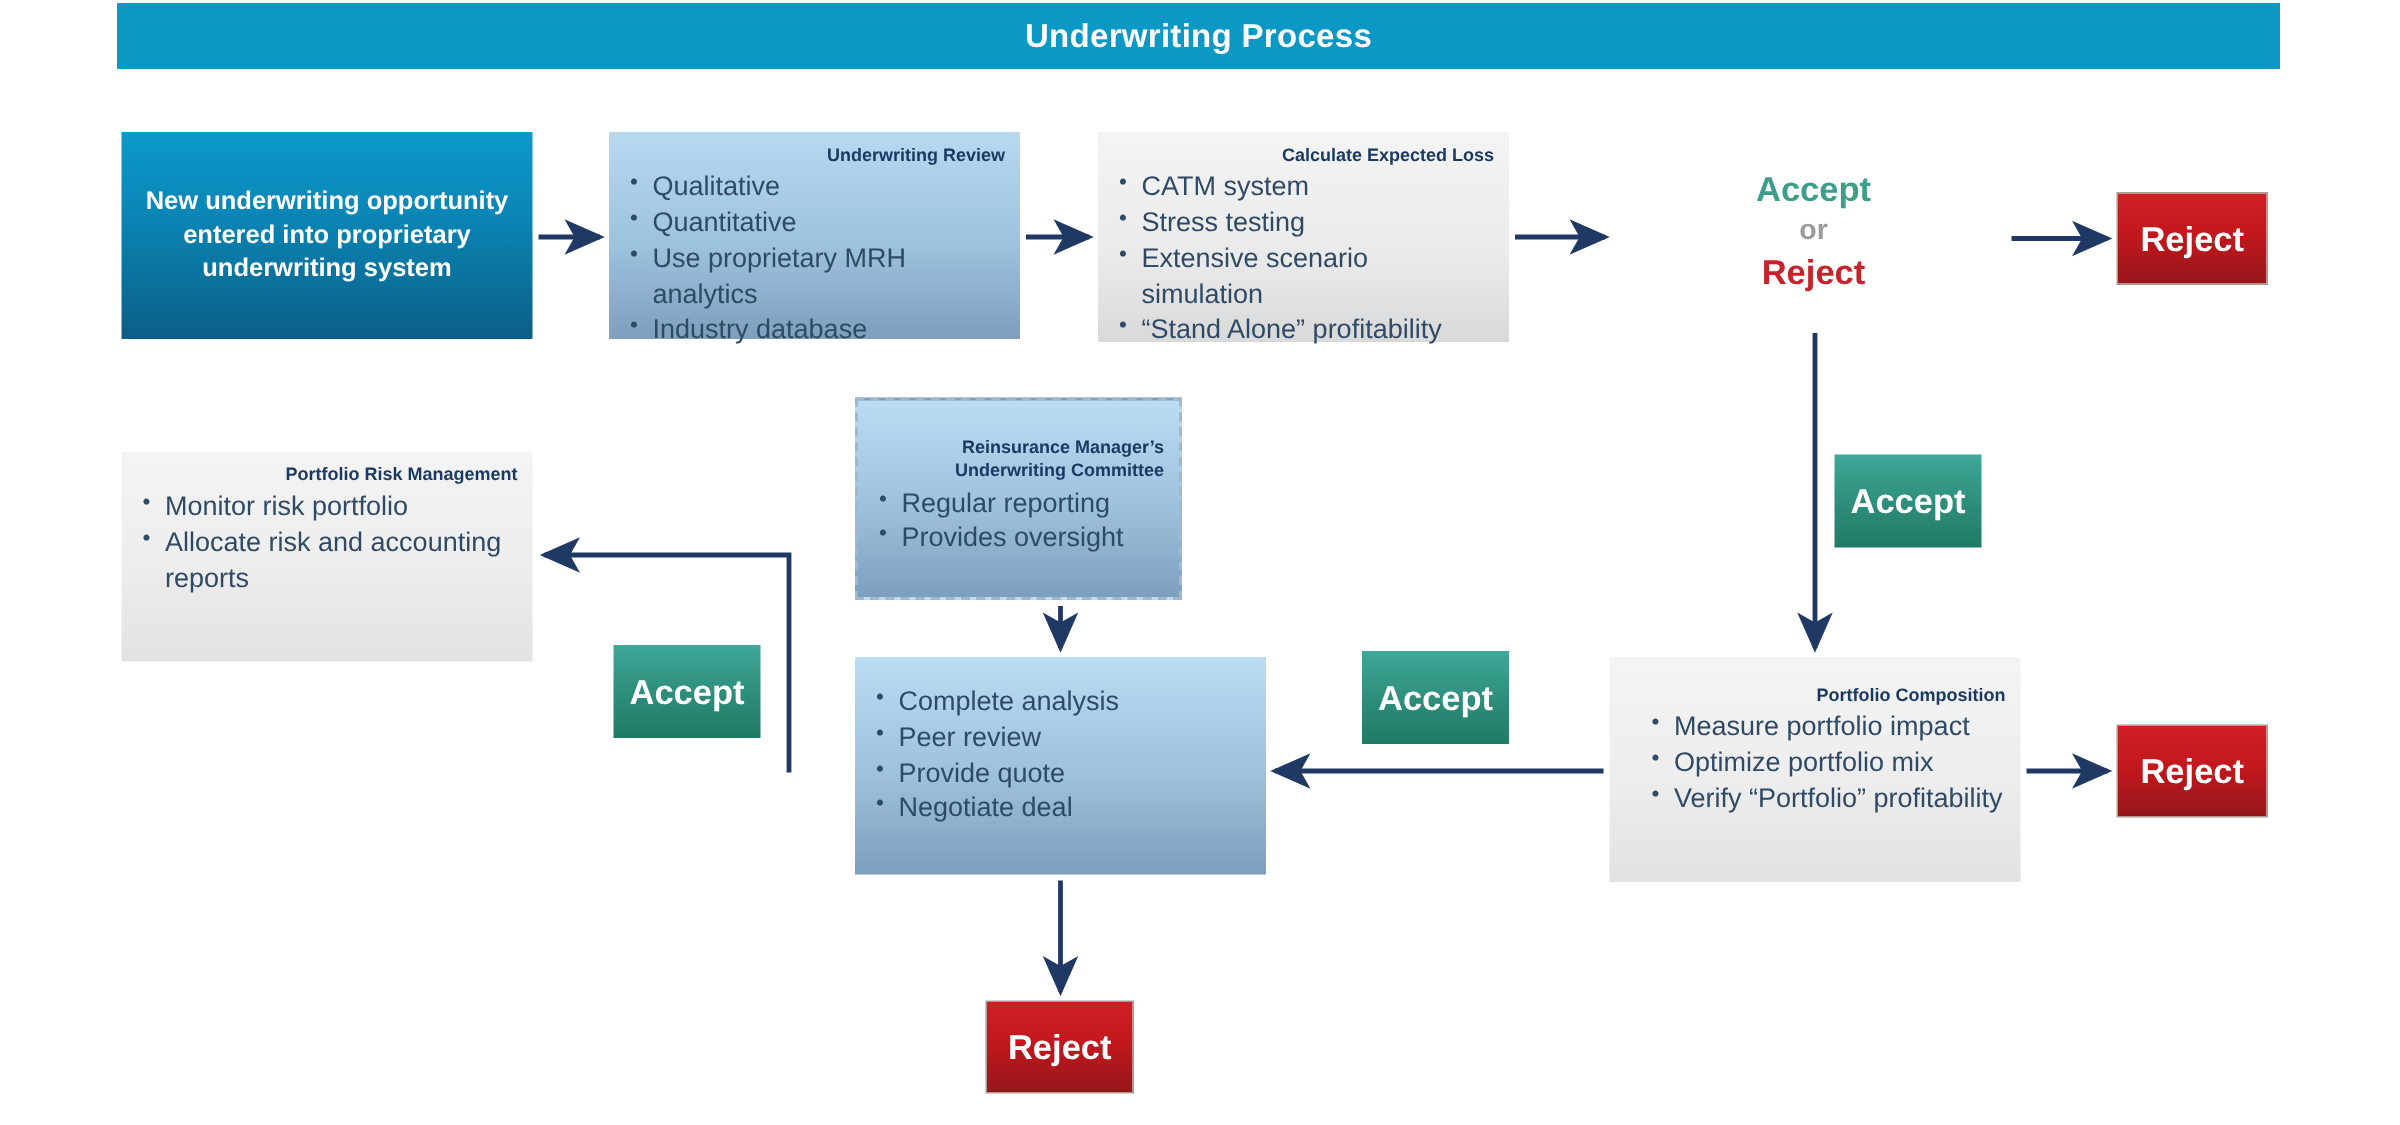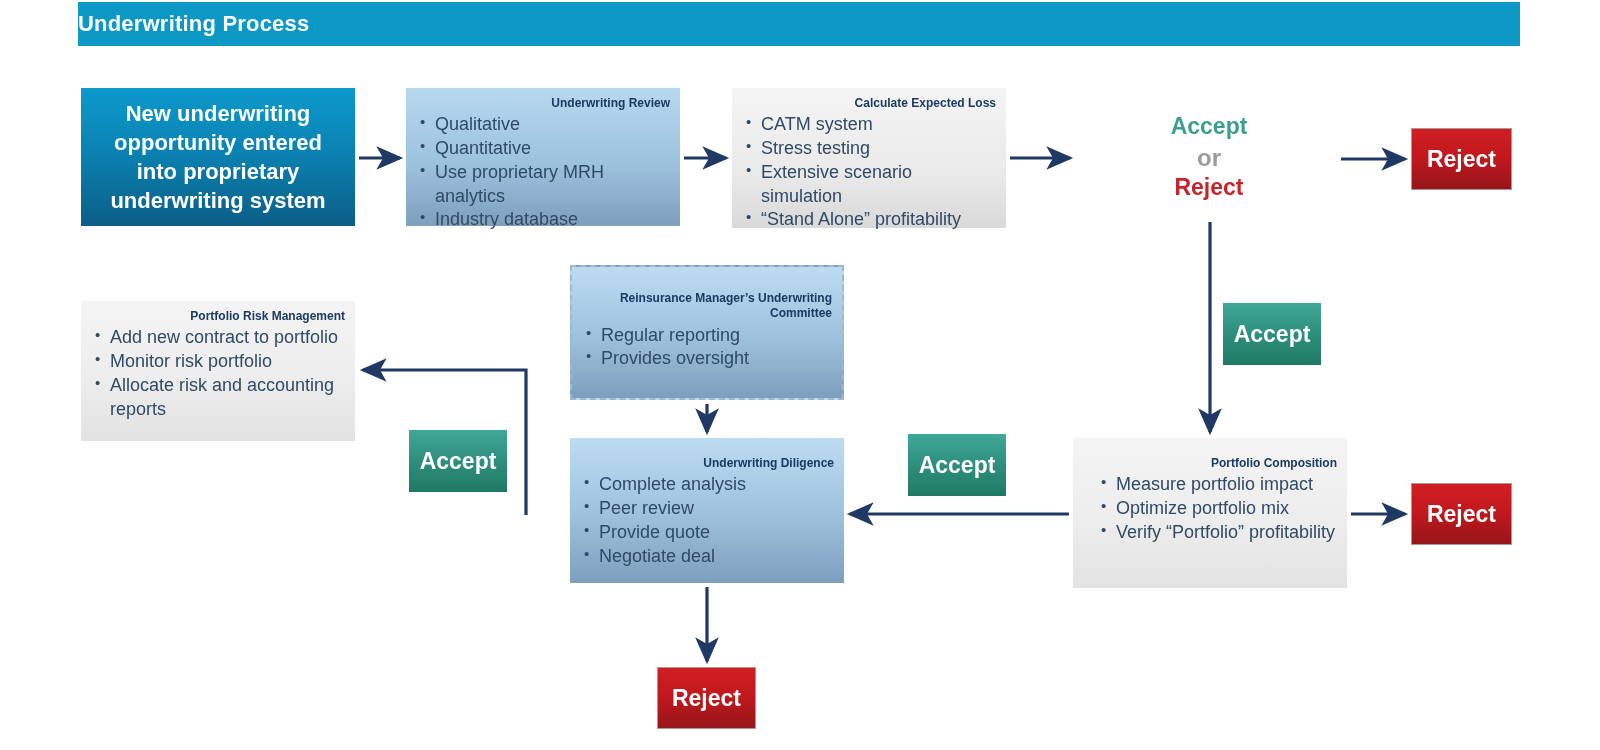--- a/index.html
+++ b/index.html
@@ -21,21 +21,21 @@
   
   #title-bar {
     position: absolute;
     left: 78px;
     top: 2px;
     width: 1442px;
     height: 44px;
     background: #0b98c4;
     display: flex;
     align-items: center;
-    justify-content: flex-start;
+    justify-content: center;
   }
   #title-bar .title-text {
     color: #ffffff;
     font-size: 22px;
     font-weight: bold;
     letter-spacing: 0.2px;
   }
 
   
   .box {
@@ -80,21 +80,21 @@
     height: 138px;
     background: linear-gradient(to bottom, #0c99cb 0%, #0a86b6 40%, #0b5e86 100%);
     display: flex;
     align-items: center;
     justify-content: center;
     padding: 6px 12px;
   }
   #box-start .start-text {
     color: #ffffff;
     font-weight: bold;
-    font-size: 22px;
+    font-size: 17px;
     text-align: center;
     line-height: 1.33;
   }
 
   
   #box-review {
     left: 406px;
     top: 88px;
     width: 274px;
     height: 138px;
@@ -116,21 +116,21 @@
     top: 301px;
     width: 274px;
     height: 140px;
     background: linear-gradient(to bottom, #f4f4f4 0%, #ededed 55%, #e2e2e2 100%);
   }
 
   
   #box-committee {
     left: 570px;
     top: 265px;
-    width: 274px;
+    width: 218px;
     height: 135px;
     background: linear-gradient(to bottom, #bcdcf2 0%, #9dc0dc 55%, #7d9fbe 100%);
     border: 2px dashed #9fb8cd;
     padding-top: 24px;
   }
 
   
   #box-diligence {
     left: 570px;
     top: 438px;
@@ -187,21 +187,21 @@
   }
   #decision-text .d-accept {
     color: #3d9e8c;
     font-weight: bold;
     font-size: 23px;
     display: block;
   }
   #decision-text .d-or {
     color: #9b9b9b;
     font-weight: bold;
-    font-size: 24px;
+    font-size: 19px;
     display: block;
   }
   #decision-text .d-reject {
     color: #c7232a;
     font-weight: bold;
     font-size: 23px;
     display: block;
   }
 
   
@@ -279,36 +279,34 @@
 
   <div id="decision-text">
     <span class="d-accept">Accept</span>
     <span class="d-or">or</span>
     <span class="d-reject">Reject</span>
   </div>
 
   <div class="box" id="box-prm">
     <div class="box-title">Portfolio Risk Management</div>
     <ul>
-      <li>Add new contract to portfolio</li>
       <li>Monitor risk portfolio</li>
       <li>Allocate risk and accounting reports</li>
     </ul>
   </div>
 
   <div class="box" id="box-committee">
     <div class="box-title">Reinsurance Manager’s Underwriting Committee</div>
     <ul>
       <li>Regular reporting</li>
       <li>Provides oversight</li>
     </ul>
   </div>
 
   <div class="box" id="box-diligence">
-    <div class="box-title">Underwriting Diligence</div>
     <ul>
       <li>Complete analysis</li>
       <li>Peer review</li>
       <li>Provide quote</li>
       <li>Negotiate deal</li>
     </ul>
   </div>
 
   <div class="box" id="box-composition">
     <div class="box-title">Portfolio Composition</div>

